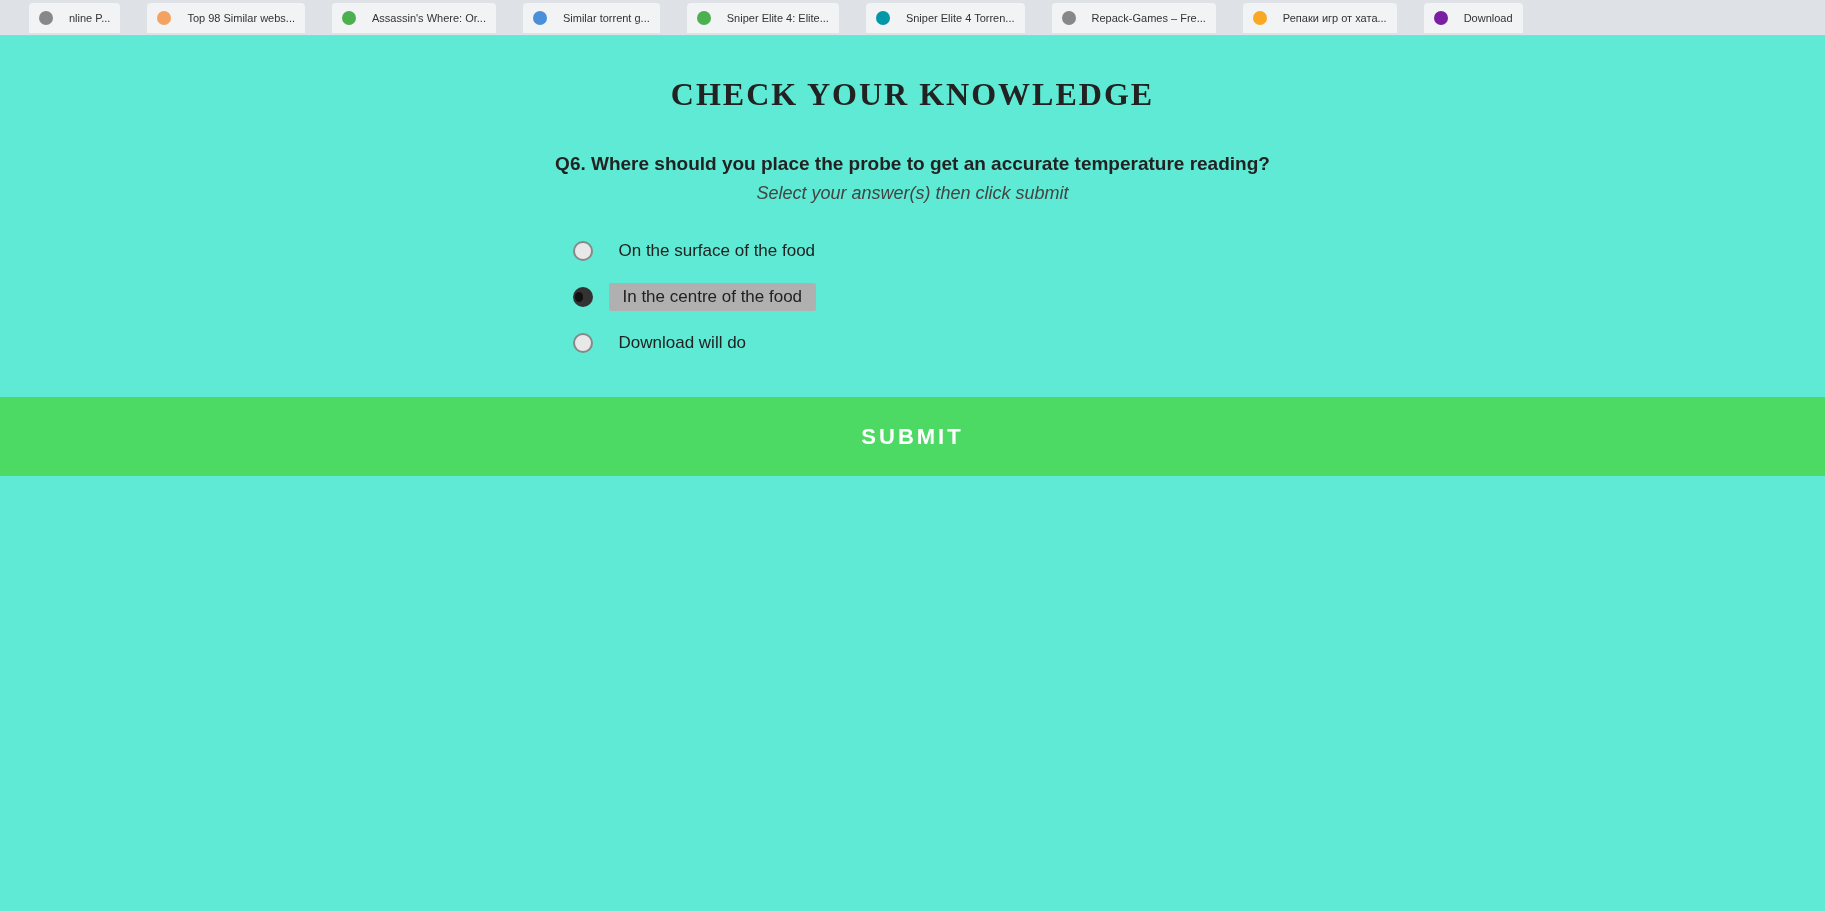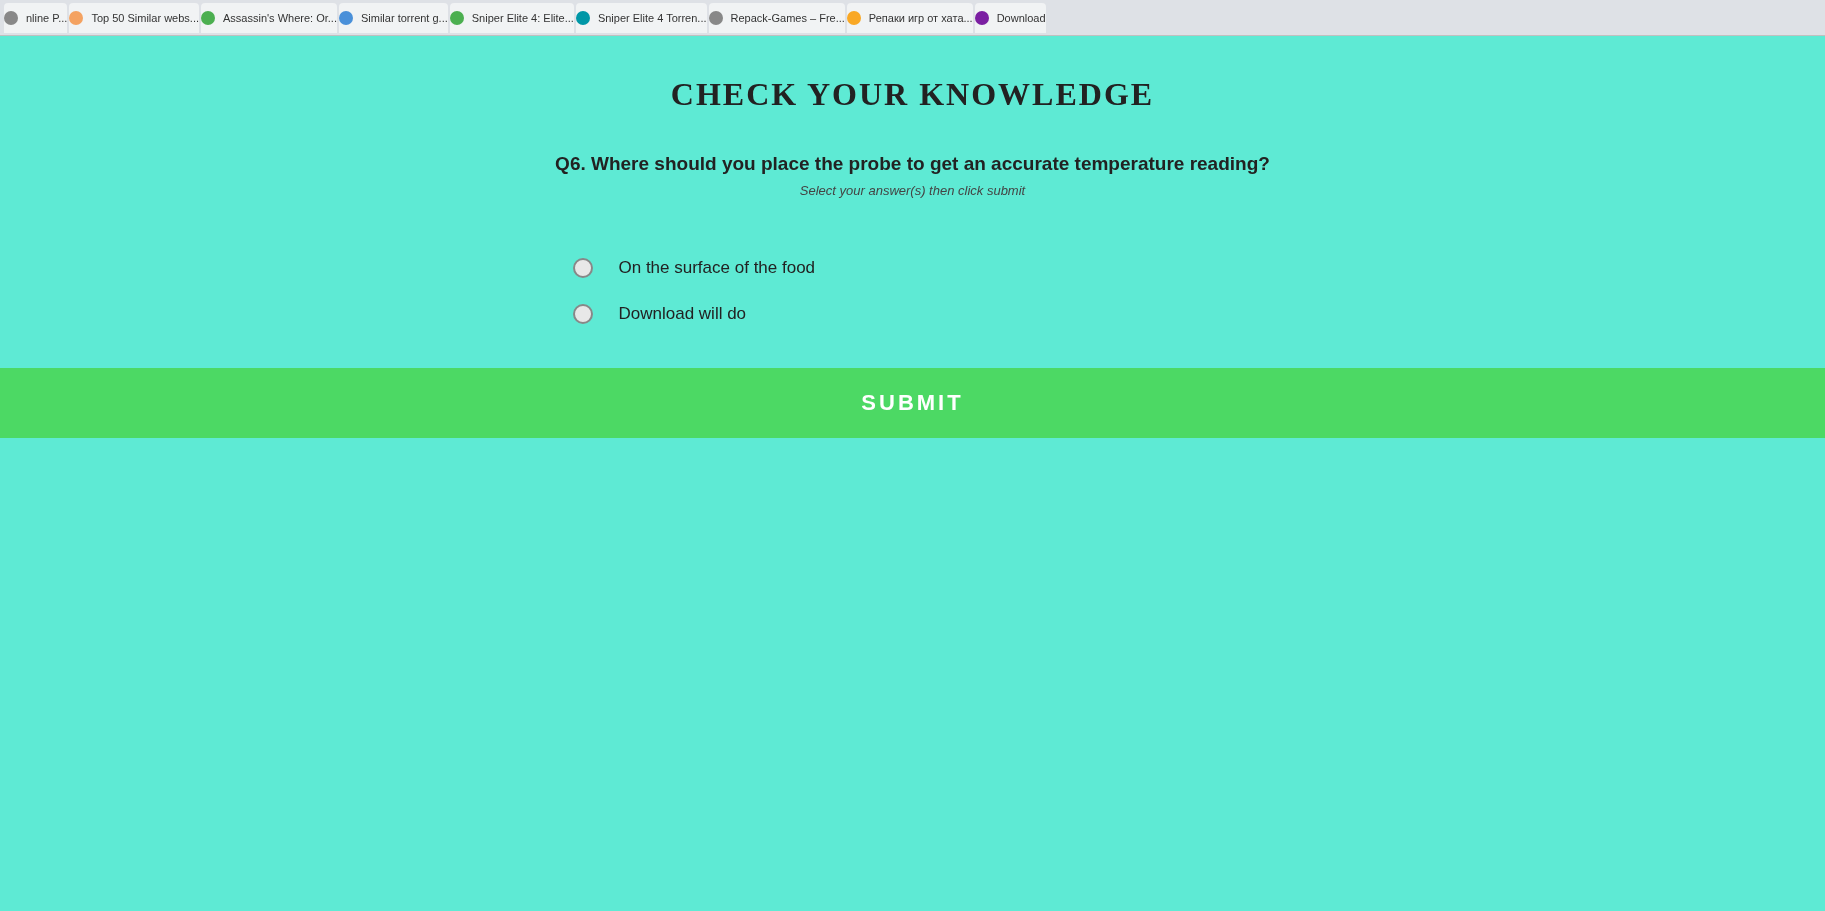--- a/index.html
+++ b/index.html
@@ -24,30 +24,31 @@
       height: 36px;
       padding: 0 4px;
       border-bottom: 1px solid #c0c0c0;
       gap: 2px;
       overflow: hidden;
     }
 
     .tab-item {
       display: flex;
       align-items: center;
-      gap: 8px;
-      padding: 4px 0;
+      gap: 16px;
+      padding: 4px 10px;
       background-color: #f1f3f4;
       border-radius: 4px 4px 0 0;
       font-size: 11px;
       color: #333;
       white-space: nowrap;
       height: 30px;
       cursor: pointer;
       flex-shrink: 0;
+      margin-left: 25px;
     }
 
     .tab-item .tab-favicon {
       width: 14px;
       height: 14px;
       border-radius: 50%;
       flex-shrink: 0;
     }
 
     .tab-favicon.orange { background-color: #f4a261; }
@@ -83,25 +84,25 @@
 
     .question-text {
       font-size: 19px;
       font-weight: bold;
       color: #222;
       text-align: center;
       margin-bottom: 8px;
     }
 
     .question-instruction {
-      font-size: 13px;
+      font-size: 18px;
       color: #444;
       text-align: center;
       font-style: italic;
-      margin-bottom: 56px;
+      margin-bottom: 33px;
     }
 
     
     .answers-section {
       margin-left: 60px;
       display: flex;
       flex-direction: column;
       gap: 18px;
       margin-bottom: 40px;
     }
@@ -158,21 +159,21 @@
       padding: 4px 14px;
     }
 
     
     .submit-bar {
       width: 100%;
       position: relative;
       left: -20px;
       width: calc(100% + 40px);
       background-color: #4cd964;
-      height: 70px;
+      height: 79px;
       display: flex;
       align-items: center;
       justify-content: center;
       cursor: pointer;
       margin-top: 10px;
     }
 
     .submit-label {
       font-size: 22px;
       font-weight: bold;
@@ -188,21 +189,21 @@
 </head>
 <body>
 
 <div class="tab-bar">
   <div class="tab-item">
     <div class="tab-favicon gray"></div>
     <span>nline P...</span>
   </div>
   <div class="tab-item">
     <div class="tab-favicon orange"></div>
-    <span>Top 50 Similar webs...</span>
+    <span>Top 98 Similar webs...</span>
   </div>
   <div class="tab-item">
     <div class="tab-favicon green"></div>
     <span>Assassin's Where: Or...</span>
   </div>
   <div class="tab-item">
     <div class="tab-favicon blue"></div>
     <span>Similar torrent g...</span>
   </div>
   <div class="tab-item">
@@ -235,20 +236,26 @@
     <p class="question-text">Q6. Where should you place the probe to get an accurate temperature reading?</p>
     <p class="question-instruction">Select your answer(s) then click submit</p>
 
     <div class="answers-section">
 
       <div class="answer-option">
         <div class="radio-btn"></div>
         <span class="answer-label">On the surface of the food</span>
       </div>
 
+      <div class="answer-option">
+        <div class="radio-btn selected">
+          <div class="radio-dot"></div>
+        </div>
+        <span class="answer-label highlighted">In the centre of the food</span>
+      </div>
 
       <div class="answer-option cursor-pointer">
         <div class="radio-btn"></div>
         <span class="answer-label">Download will do</span>
       </div>
 
     </div>
   </div>
 
   <div class="submit-bar">

